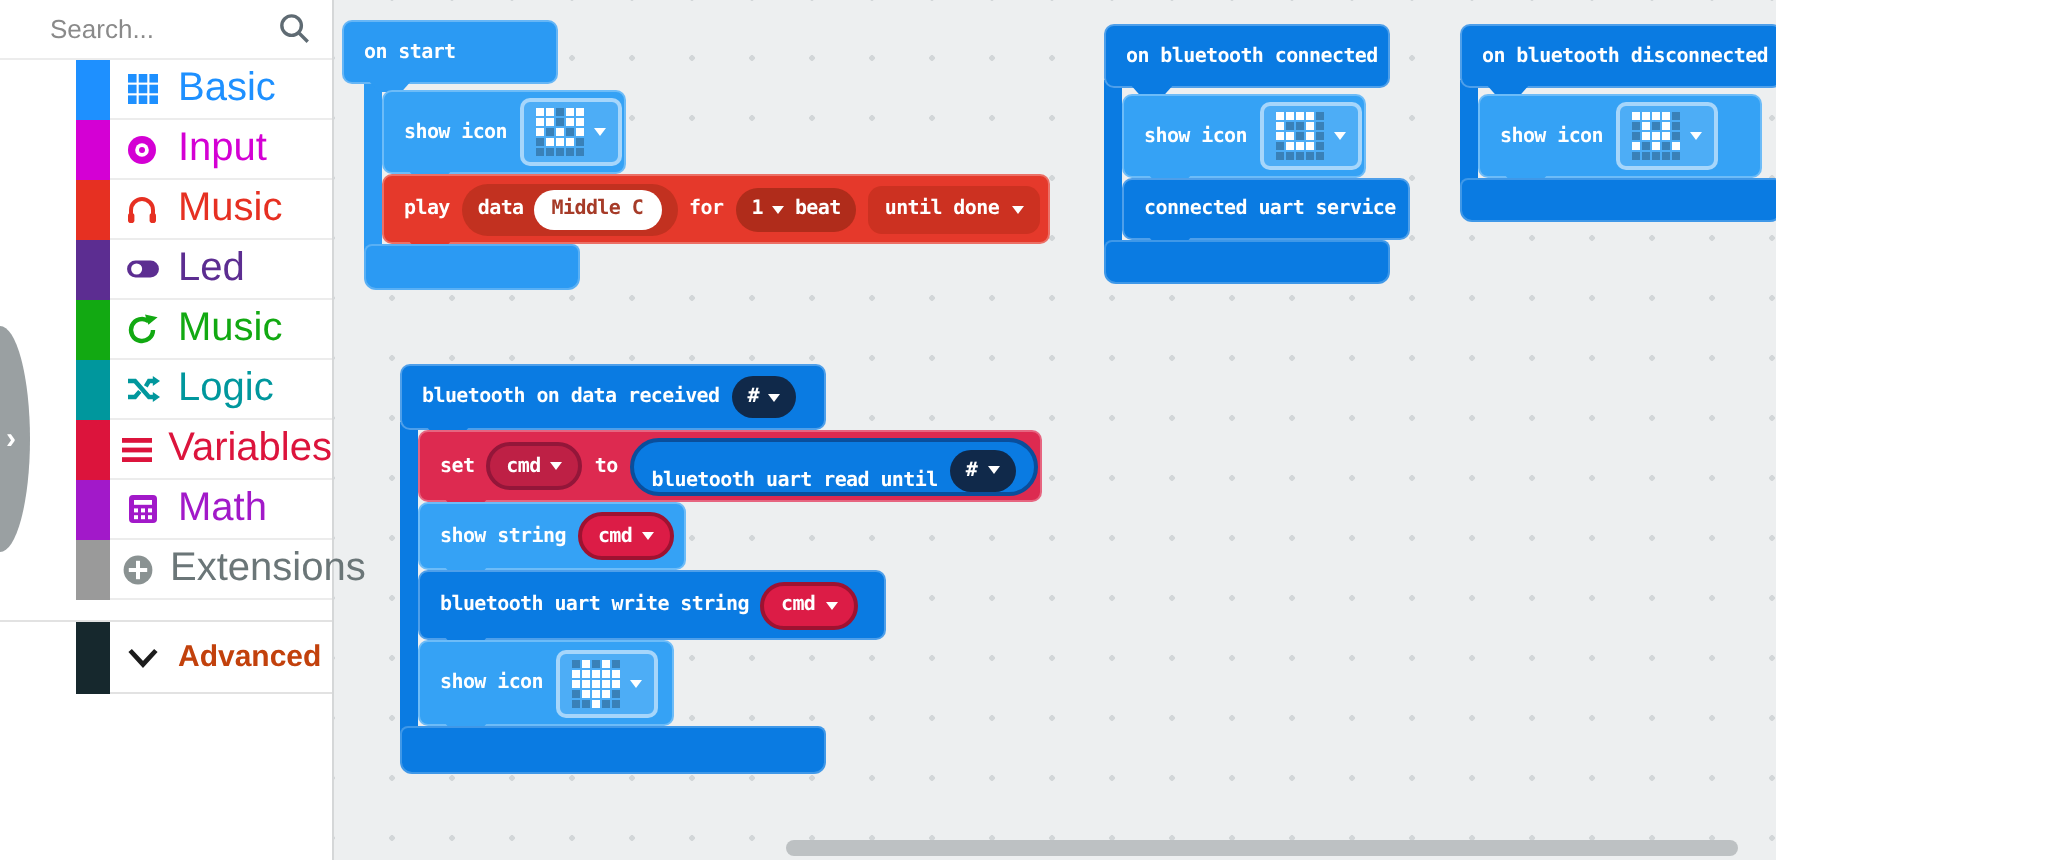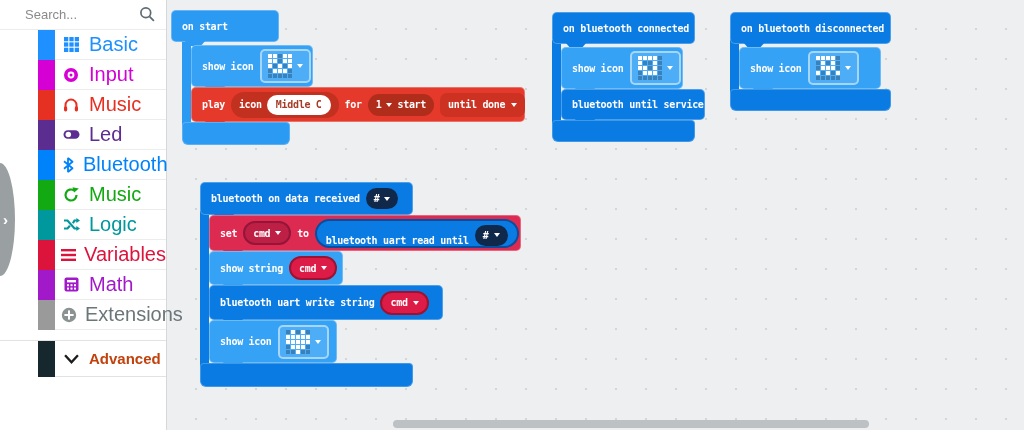--- a/index.html
+++ b/index.html
@@ -1,18 +1,18 @@
 <!DOCTYPE html>
 <html><head>
 <meta charset="utf-8">
 <style>
   * { box-sizing: border-box; margin: 0; padding: 0; }
   html,body { width:1024px; height:430px; }
   body { font-family: "Liberation Sans", sans-serif; background:#fff; overflow:hidden; }
-  .app { position:relative; width:1024px; height:430px; overflow:hidden; }
+  .app { position:relative; width:888px; height:430px; overflow:hidden; }
 
   
   .sidebar { position:absolute; left:0; top:0; width:167px; height:430px;
              background:#ffffff; border-right:1px solid #d5d7d8; z-index:2; }
   .search-row { height:30px; display:flex; align-items:center; padding:0 10px 0 25px;
                 border-bottom:1px solid #ececec; }
   .search-row input { flex:1; border:none; outline:none; font-size:13px; color:#444;
                       font-family:"Liberation Sans",sans-serif; background:transparent; min-width:0; }
   .search-row input::placeholder { color:#8a8a8a; }
   .cat-row { height:30px; margin-left:38px; display:flex; align-items:center;
@@ -138,29 +138,20 @@
       <span class="strip" style="background:#5C2D91"></span>
       <span class="cat-icon">
         <svg width="17" height="17" viewBox="0 0 16 16">
           <rect x="0.5" y="4" width="15" height="8" rx="4" fill="#5C2D91"></rect>
           <circle cx="5" cy="8" r="2.6" fill="#fff"></circle>
         </svg>
         </span>
       <span class="cat-label" style="color:#5C2D91">Led</span>
     </div>
 
-    <div class="cat-row">
-      <span class="strip" style="background:#0082FB"></span>
-      <span class="cat-icon">
-        <svg width="14" height="16" viewBox="0 0 14 16">
-          <path d="M7 1 L11.5 4.8 L3 11.8 M7 15 L11.5 11.2 L3 4.2 M7 0.8 V15.2" fill="none" stroke="#0082FB" stroke-width="1.8" stroke-linejoin="round"></path>
-        </svg>
-        </span>
-      <span class="cat-label" style="color:#0082FB">Bluetooth</span>
-    </div>
 
     <div class="cat-row">
       <span class="strip" style="background:#12A912"></span>
       <span class="cat-icon">
         <svg width="16" height="16" viewBox="0 0 16 16">
           <path d="M13.5 8 a5.5 5.5 0 1 1 -2.2 -4.4" fill="none" stroke="#12A912" stroke-width="2.2"></path>
           <polygon points="9.5,0.2 15.8,1.6 11.2,5.4" fill="#12A912"></polygon>
         </svg>
         </span>
       <span class="cat-label" style="color:#12A912">Music</span>
@@ -272,30 +263,30 @@
             <i class="off"></i>
             <i class="off"></i>
             <i class="off"></i>
           </span>
         <span class="dd"></span>
       </span>
     </div>
     <div class="blk c-music bump" style="left:24px; top:87px; width:334px; height:35px;">
       <span>play</span>
       <span class="sub-music">
-        <span>icon</span>
+        <span>data</span>
         <span class="oval-white">
           <span>Middle C</span>
         </span>
       </span>
       <span>for</span>
       <span class="oval-beat">
         <span>1</span>
         <span class="dd"></span>
-        <span>start</span>
+        <span>beat</span>
       </span>
       <span class="field-music">
         <span>until done</span>
         <span class="dd"></span>
       </span>
     </div>
     <div class="foot c-basic-hat" style="left:15px; top:122px; width:108px; height:23px;"></div>
 
     <div class="spine c-bt" style="left:385px; top:40px; height:84px;"></div>
     <div class="blk c-bt bump" style="left:385px; top:12px; width:143px; height:32px;">
@@ -328,21 +319,21 @@
             <i class="off"></i>
             <i class="off"></i>
             <i class="off"></i>
             <i class="off"></i>
             <i class="off"></i>
           </span>
         <span class="dd"></span>
       </span>
     </div>
     <div class="blk c-bt bump" style="left:394px; top:89px; width:144px; height:31px;">
-      <span>bluetooth until service</span>
+      <span>connected uart service</span>
     </div>
     <div class="foot c-bt" style="left:385px; top:120px; width:143px; height:22px;"></div>
 
     <div class="spine c-bt" style="left:563px; top:40px; height:53px;"></div>
     <div class="blk c-bt bump" style="left:563px; top:12px; width:161px; height:32px;">
       <span>on bluetooth disconnected</span>
     </div>
     <div class="blk c-basic bump" style="left:572px; top:47px; width:142px; height:42px;">
       <span>show icon</span>
       <span class="icon-field">

